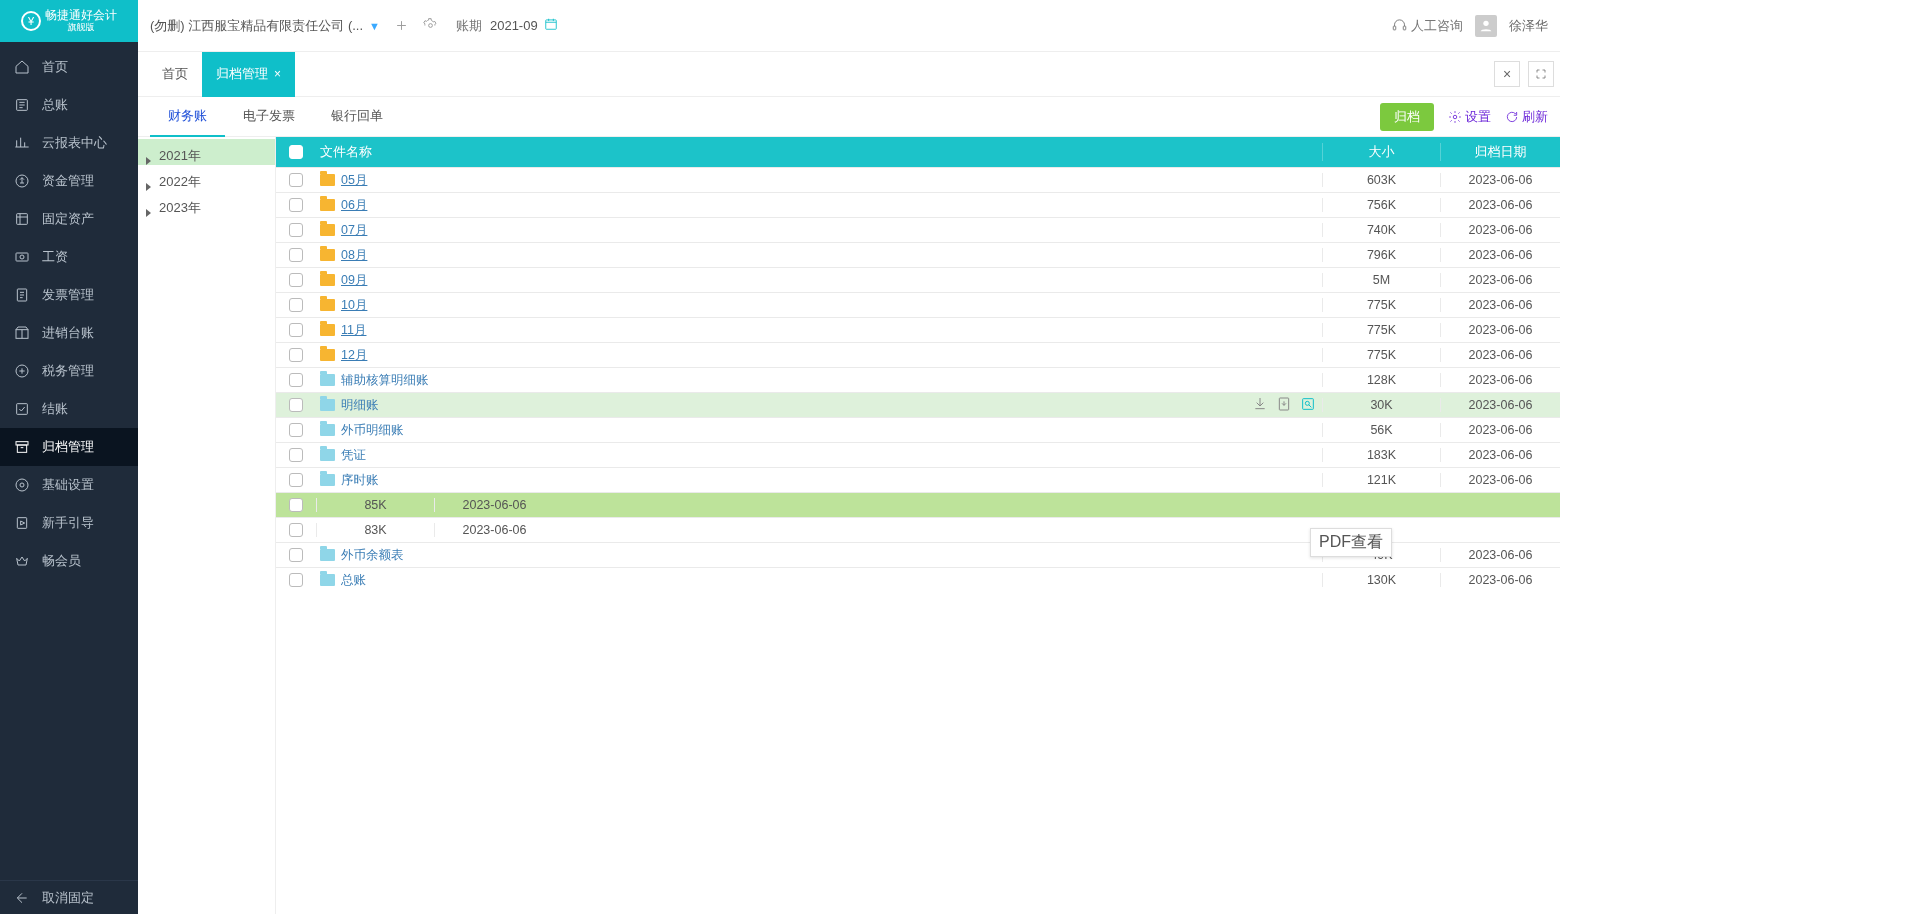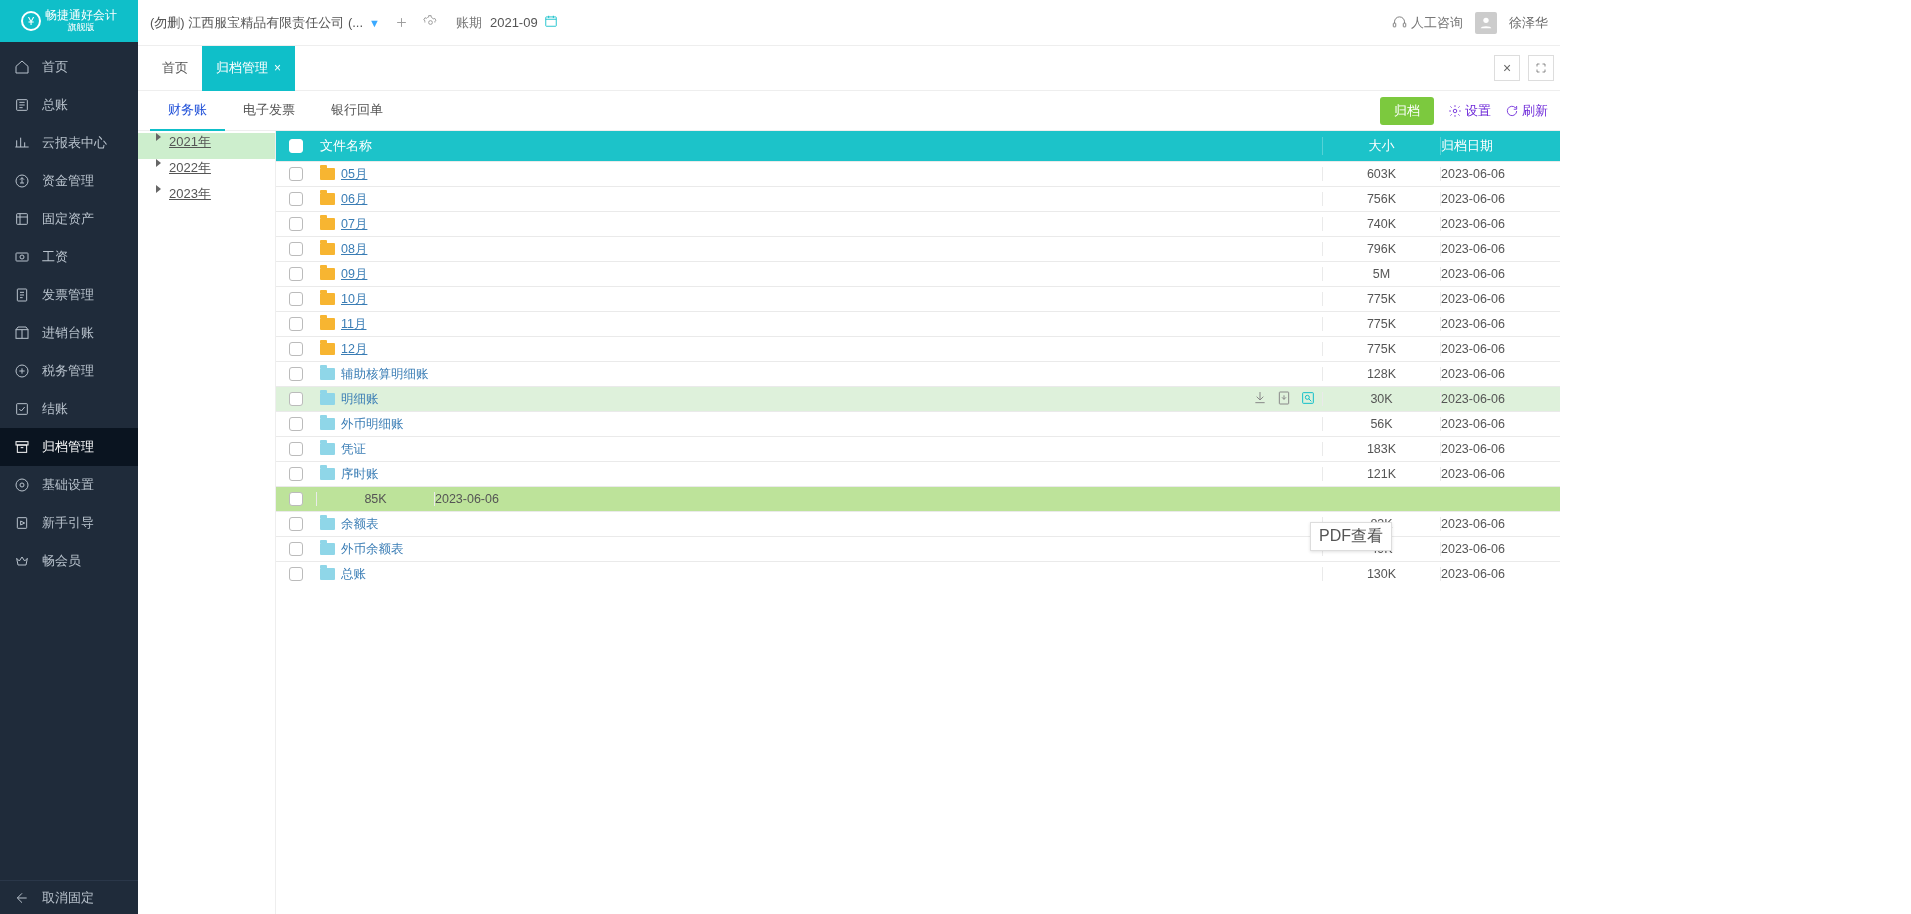--- a/index.html
+++ b/index.html
@@ -16,21 +16,21 @@
 .nav-item { display: flex; align-items: center; height: 38px; padding: 0 14px; cursor: pointer; color: #b8c2cc; }
 .nav-item.active { background: #0a1420; color: #fff; }
 .nav-icon { width: 16px; height: 16px; margin-right: 12px; display: inline-block; }
 .nav-icon svg { width: 16px; height: 16px; }
 .pin-bar { height: 34px; display: flex; align-items: center; padding: 0 14px; border-top: 1px solid #2a3749; cursor: pointer; }
 
 
 .main { flex: 1; display: flex; flex-direction: column; min-width: 0; }
 
 
-.topbar { height: 46px; border-bottom: 1px solid #eee; display: flex; align-items: center; padding: 0 12px; color: #666; }
+.topbar { height: 52px; border-bottom: 1px solid #eee; display: flex; align-items: center; padding: 0 12px; color: #666; }
 .company { display: flex; align-items: center; gap: 6px; }
 .company-name { color: #555; }
 .chev { color: #3aa9ff; font-size: 11px; }
 .tb-icon { margin-left: 14px; color: #999; cursor: pointer; display:inline-flex; align-items:center; }
 .period-lbl { margin-left: 18px; color: #777; }
 .period-val { margin-left: 8px; color: #555; }
 .cal-icon { margin-left: 6px; color: #0fbfc9; }
 .tb-spacer { flex: 1; }
 .tb-right { display: flex; align-items: center; gap: 12px; }
 .headset { display:inline-flex; align-items:center; gap:4px; color:#777; cursor:pointer; }
@@ -49,31 +49,31 @@
 .subbar { height: 40px; display: flex; align-items: center; border-bottom: 1px solid #eee; padding: 0 12px; }
 .subtab { padding: 0 18px; height:40px; display:flex; align-items:center; cursor:pointer; color:#555; border-bottom: 2px solid transparent; }
 .subtab.active { color: #1d4ed8; border-bottom-color: #0fbfc9; }
 .subbar-spacer { flex:1; }
 .btn-primary { background:#7cc93e; color:#fff; border:none; padding:5px 14px; border-radius:3px; cursor:pointer; font-size:13px; }
 .btn-link { color:#6d28d9; cursor:pointer; display:inline-flex; align-items:center; gap:3px; margin-left:14px; }
 
 
 .content { flex:1; display:flex; min-height:0; }
 .tree-pane { width: 138px; border-right: 1px solid #eee; padding-top:2px; background:#fff; }
-.tree-item { height:26px; display:flex; align-items:flex-start; padding-left:18px; cursor:pointer; color:#555; font-size:13px;text-decoration:underline; }
+.tree-item { height:26px; display:flex; align-items:flex-end; padding-left:8px; cursor:pointer; color:#555; font-size:13px; }
 .tree-item.sel { background:#cdeecd; }
 .tree-caret { display:inline-block; width:0; height:0; border-top:4px solid transparent; border-bottom:4px solid transparent; border-left:5px solid #666; margin-right:8px; }
 
 
 .table-pane { flex:1; overflow:auto; position:relative; }
 .thead { background:#1cc3c9; color:#fff; height:30px; display:flex; align-items:center; position:sticky; top:0; }
 .col-chk { width:40px; display:flex; justify-content:center; }
 .col-name { flex:1; padding-left:4px; display:flex; align-items:center; gap:6px; }
 .col-size { width:118px; text-align:center; border-left:1px solid rgba(255,255,255,0.25); }
-.col-date { width:120px; text-align:left; border-left:1px solid rgba(255,255,255,0.25); }
+.col-date { width:120px; text-align:center; border-left:1px solid rgba(255,255,255,0.25); }
 .trow { height:25px; display:flex; align-items:center; border-top:1px solid #eaeaea; font-size:12.5px; color:#444; }
 .trow.hover1 { background:#def1db; }
 .trow.hover2 { background:#bde39a; }
 .trow .col-size, .trow .col-date { border-left:1px solid #eaeaea; color:#555; }
 .chkbox { width:14px; height:14px; border:1px solid #bbb; border-radius:3px; background:#fff; }
 .folder-icon { width:15px; height:12px; background:#f7b531; border-radius:1px; display:inline-block; position:relative; }
 .folder-icon::before { content:""; position:absolute; top:-3px; left:0; width:7px; height:3px; background:#f7b531; border-radius:1px 1px 0 0; }
 .folder-icon.blue { background:#8fd6e8; }
 .folder-icon.blue::before { background:#8fd6e8; }
 .fname { color:#3a7db5; text-decoration: underline; cursor:pointer; }
@@ -502,25 +502,20 @@
               <div class="col-chk">
                 <div class="chkbox"></div>
               </div>
               <div class="col-size">85K</div>
               <div class="col-date">2023-06-06</div>
             </div>
             <div class="trow">
               <div class="col-chk">
                 <div class="chkbox"></div>
               </div>
-              <div class="col-name">
-                <span class="folder-icon blue"></span>
-                <span class="fname plain">余额表</span>
-                <span style="flex:1"></span>
-              </div>
               <div class="col-size">83K</div>
               <div class="col-date">2023-06-06</div>
             </div>
             <div class="trow">
               <div class="col-chk">
                 <div class="chkbox"></div>
               </div>
               <div class="col-name">
                 <span class="folder-icon blue"></span>
                 <span class="fname plain">外币余额表</span>

